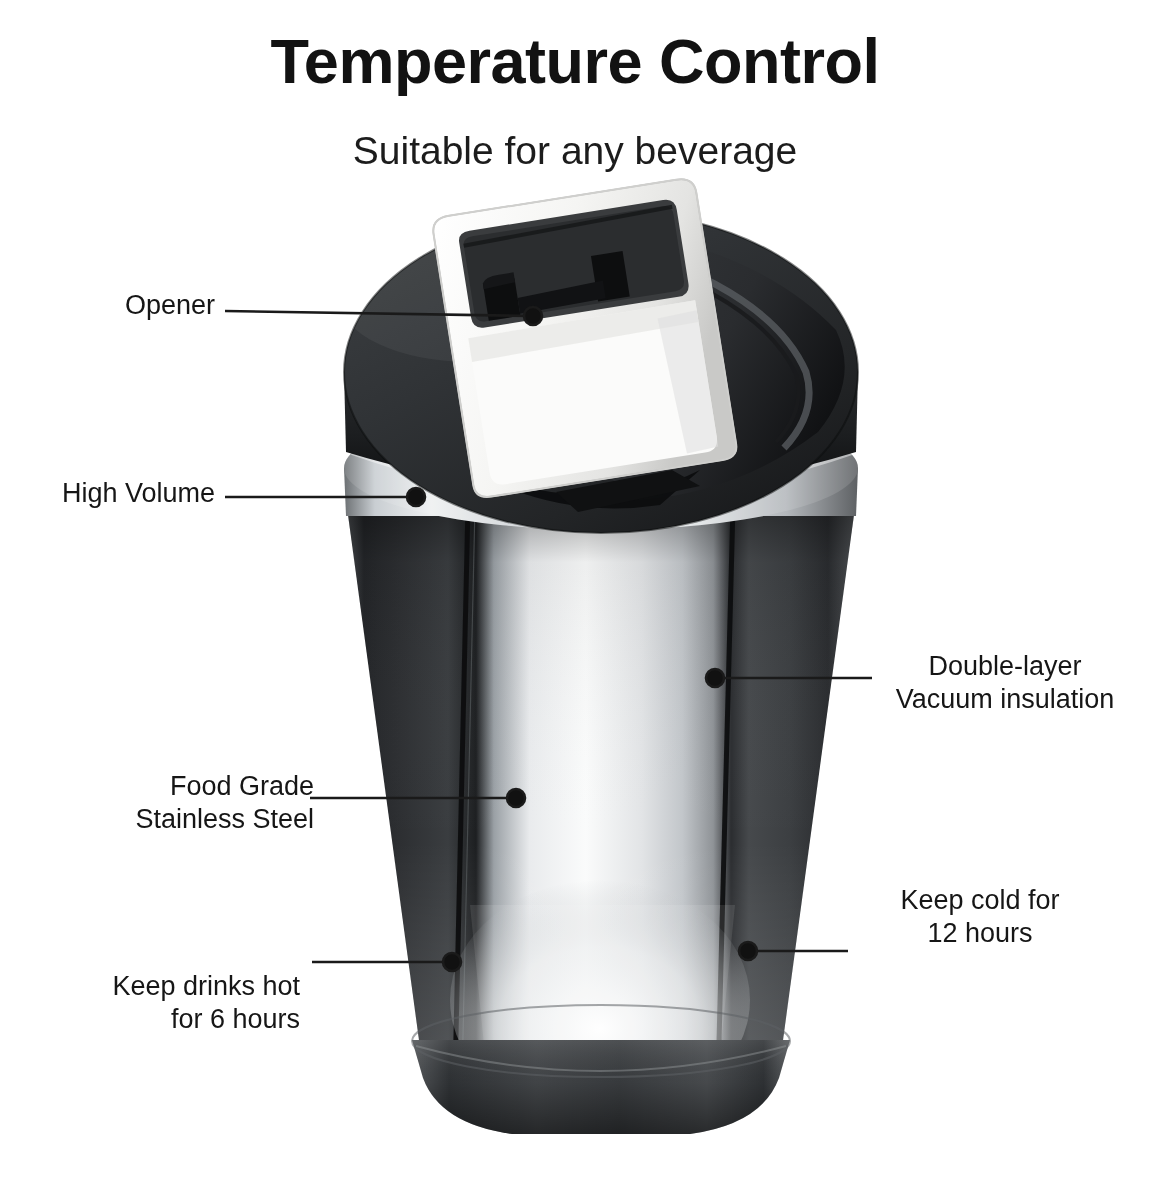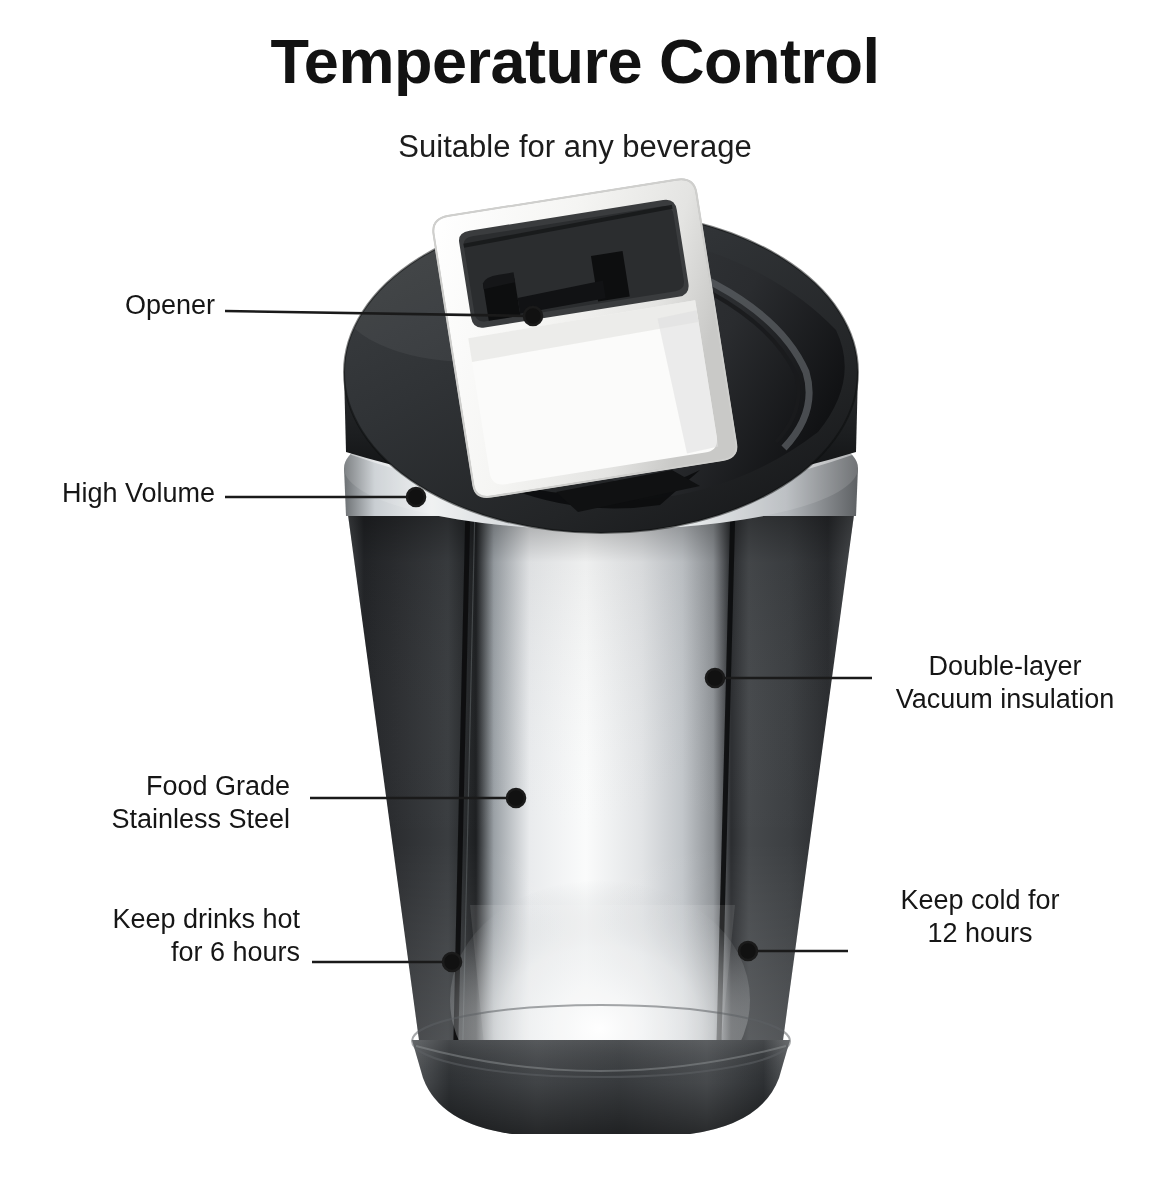--- a/index.html
+++ b/index.html
@@ -32,41 +32,41 @@
     letter-spacing: -0.5px;
     color: #121212;
     line-height: 1.05;
   }
   .subtitle {
     position: absolute;
     left: 0;
     top: 128px;
     width: 1150px;
     text-align: center;
-    font-size: 31px;
+    font-size: 39px;
     font-weight: normal;
     color: #1c1c1c;
     line-height: 1.2;
   }
   
   .callout {
     position: absolute;
     font-size: 27px;
     line-height: 1.22;
     color: #161616;
     white-space: pre-line;
   }
   .callout.left  { text-align: right; }
   .callout.right { text-align: center;  }
 
   
   .cl-opener   { left: 0px;   top: 289px; width: 215px; }
   .cl-volume   { left: 0px;   top: 477px; width: 215px; }
-  .cl-food     { left: 0px;   top: 770px; width: 290px; text-align: center; }
-  .cl-hot      { left: 0px;   top: 903px; width: 300px; text-align: center; }
+  .cl-food     { left: 0px;   top: 770px; width: 290px; text-align: center; padding-left: 24px; }
+  .cl-hot      { left: 0px;   top: 970px; width: 300px; text-align: center; }
   .cl-double   { left: 860px; top: 650px; width: 290px; text-align: center; }
   .cl-cold     { left: 850px; top: 884px; width: 260px; text-align: center; }
 
   
   #leaders {
     position: absolute;
     left: 0; top: 0;
     width: 1150px; height: 1200px;
     pointer-events: none;
   }

